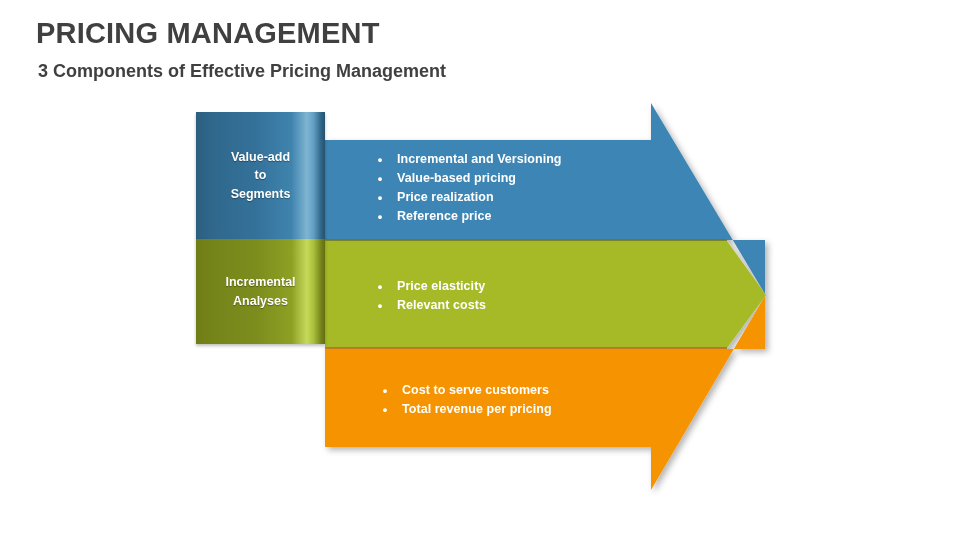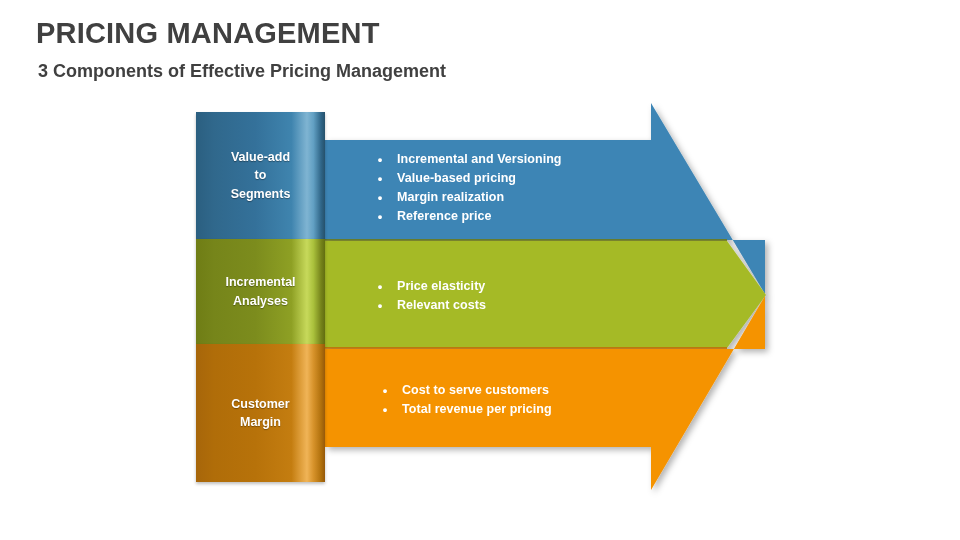--- a/index.html
+++ b/index.html
@@ -200,38 +200,34 @@
       <span class="lbl-text">Value-add
 to
 Segments</span>
     </div>
 
     <div class="label-block" id="block-green">
       <span class="lbl-text">Incremental
 Analyses</span>
     </div>
 
-    <div class="label-block" id="block-orange">
-      <span class="lbl-text">Customer
-Margin</span>
-    </div>
 
     <div class="bullets" id="bullets-blue">
       <ul>
         <li>
           <span class="bdot">•</span>
           <span>Incremental and Versioning</span>
         </li>
         <li>
           <span class="bdot">•</span>
           <span>Value-based pricing</span>
         </li>
         <li>
           <span class="bdot">•</span>
-          <span>Margin realization</span>
+          <span>Price realization</span>
         </li>
         <li>
           <span class="bdot">•</span>
           <span>Reference price</span>
         </li>
       </ul>
     </div>
 
     <div class="bullets" id="bullets-green">
       <ul>

